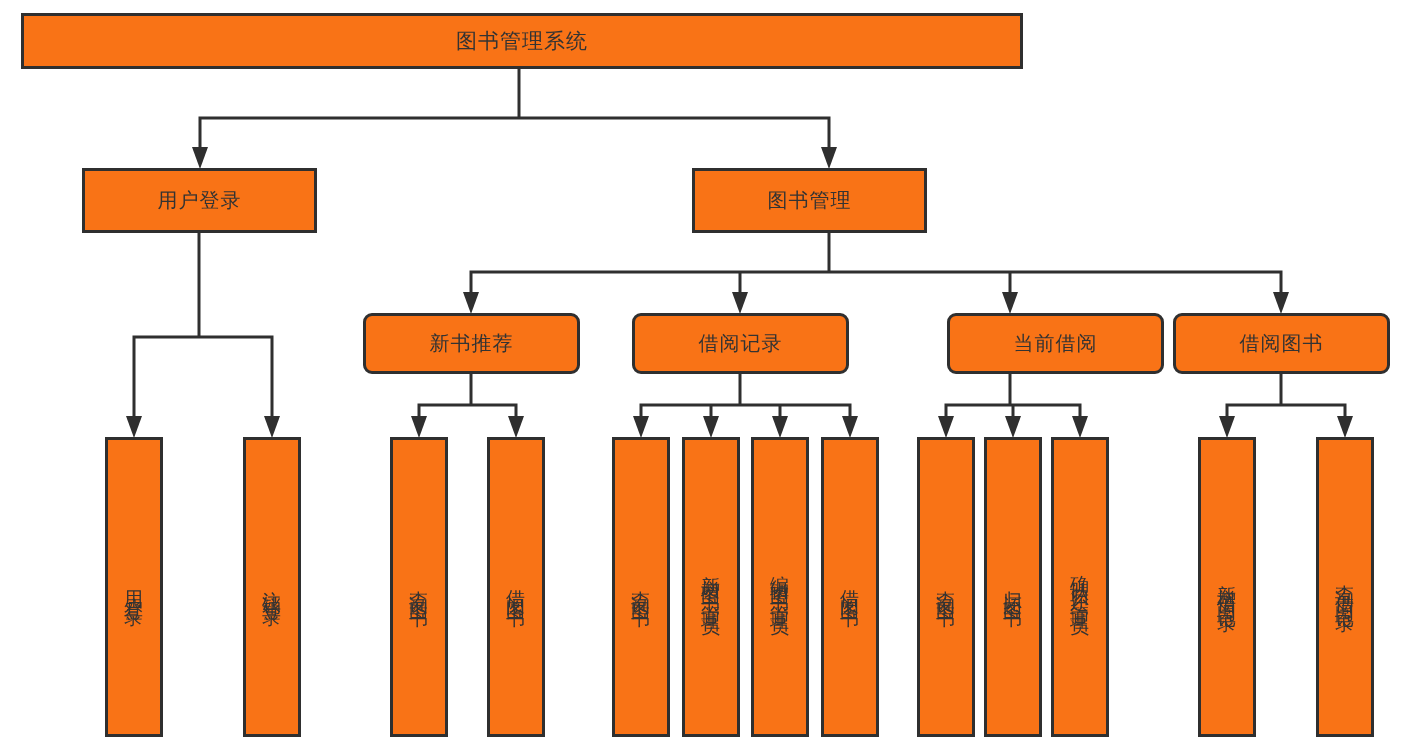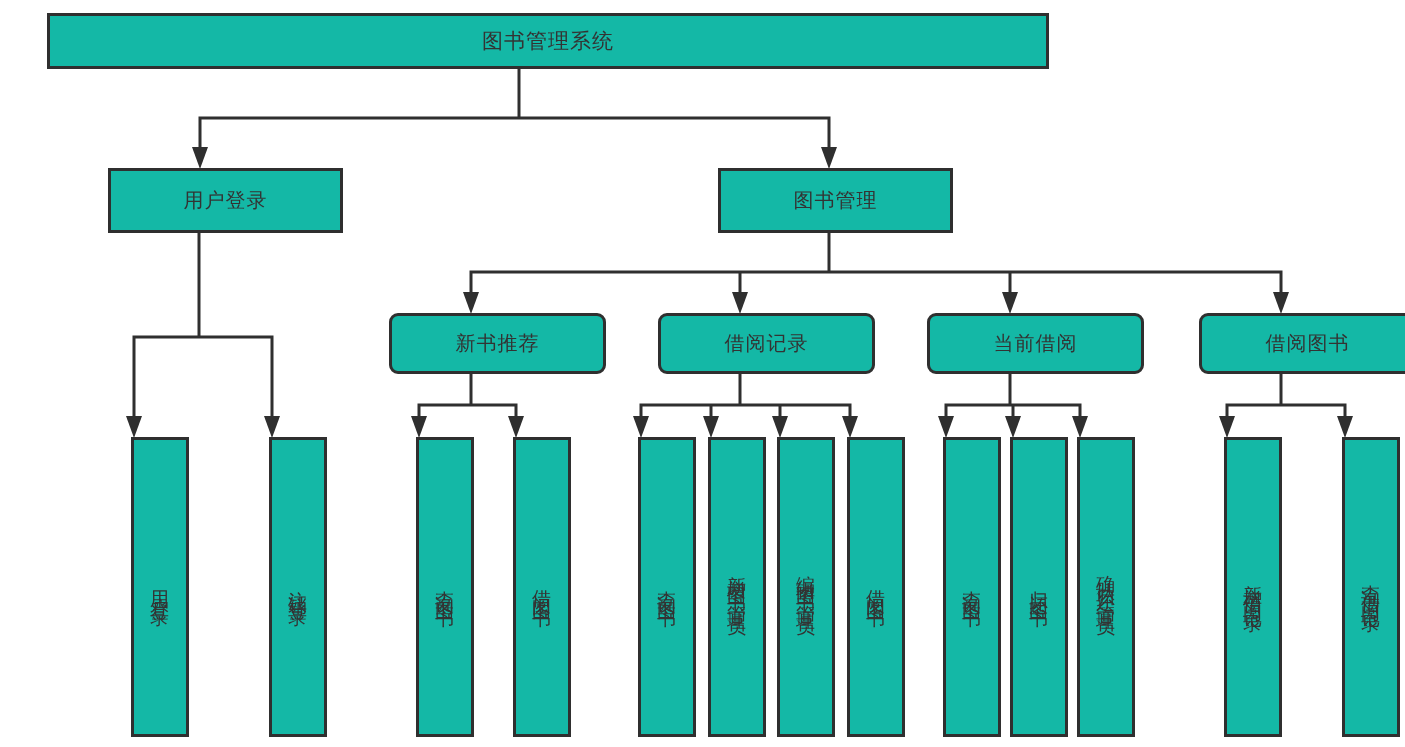--- a/index.html
+++ b/index.html
@@ -2,23 +2,23 @@
 <html><head>
 <meta charset="utf-8">
 <style>
   html,body{margin:0;padding:0;background:#ffffff;}
   #canvas{
     position:relative;width:1405px;height:747px;background:#ffffff;
     font-family:"DejaVu Sans","Liberation Sans",sans-serif;overflow:hidden;
   }
   #wires{position:absolute;left:0;top:0;width:1405px;height:747px;}
   .box{
-    position:absolute;box-sizing:border-box;background:#14b8a6;
+    position:absolute;box-sizing:border-box;background:#f97316;
     border:3px solid #2f2f2f;color:#333333;
-    display:flex;align-items:center;justify-content:center;text-align:center;margin-left:26px;
+    display:flex;align-items:center;justify-content:center;text-align:center;
   }
   .root-box{left:21px;top:13px;width:1002px;height:56px;font-size:21px;letter-spacing:1px;}
   .l2{top:168px;width:235px;height:65px;font-size:20px;letter-spacing:1px;}
   .l3{top:313px;width:217px;height:61px;font-size:20px;letter-spacing:1px;border-radius:9px;}
   .leaf{top:437px;width:58px;height:300px;font-size:19px;}
   .leaf .vtext{
     writing-mode:vertical-rl;text-orientation:upright;
     letter-spacing:6px;line-height:1.0;
   }
   .watermark{
@@ -92,21 +92,21 @@
   <div class="box l2" style="left:692px;">
     <span>图书管理</span>
   </div>
 
   <div class="box l3" style="left:363px;">
     <span>新书推荐</span>
   </div>
   <div class="box l3" style="left:632px;">
     <span>借阅记录</span>
   </div>
-  <div class="box l3" style="left:901px;">
+  <div class="box l3" style="left:947px;">
     <span>当前借阅</span>
   </div>
   <div class="box l3" style="left:1173px;">
     <span>借阅图书</span>
   </div>
 
   <div class="box leaf" style="left:105px;">
     <span class="vtext">用户登录</span>
   </div>
   <div class="box leaf" style="left:243px;">

